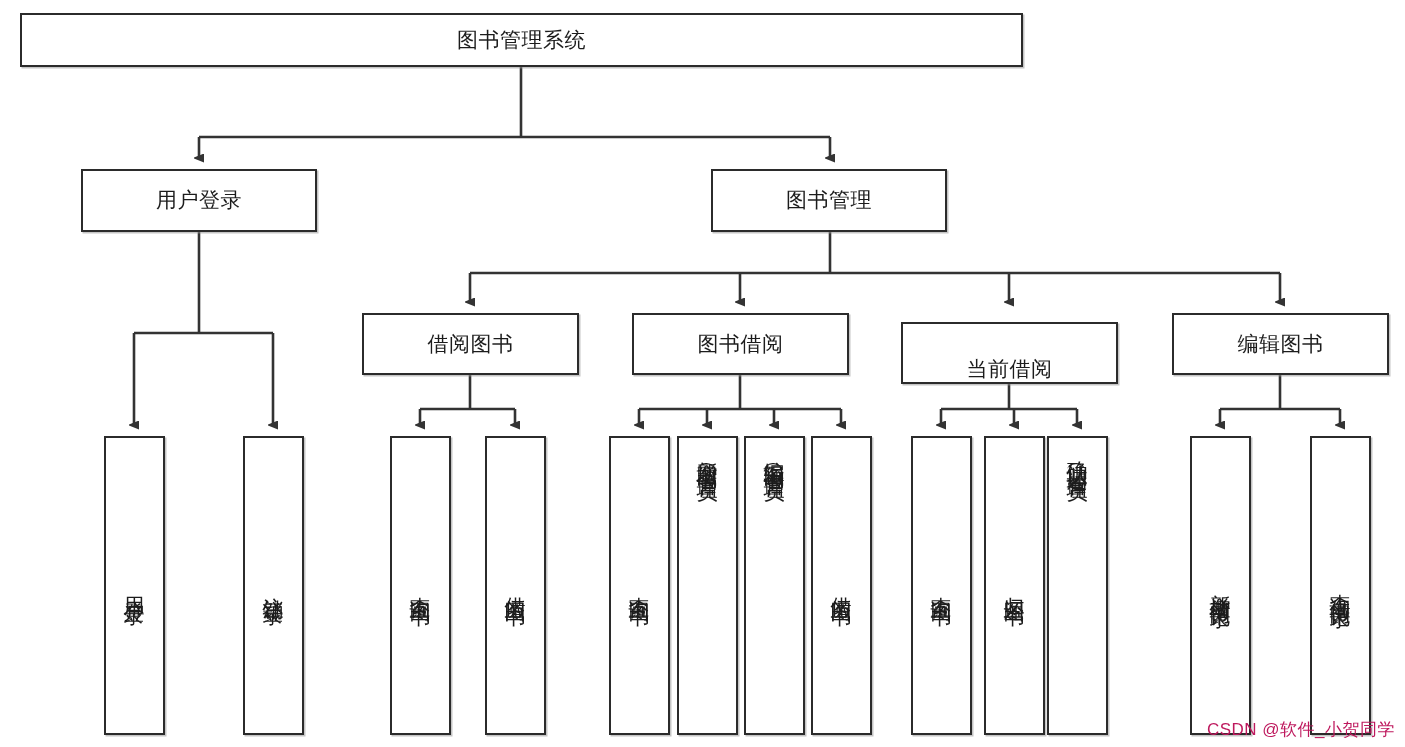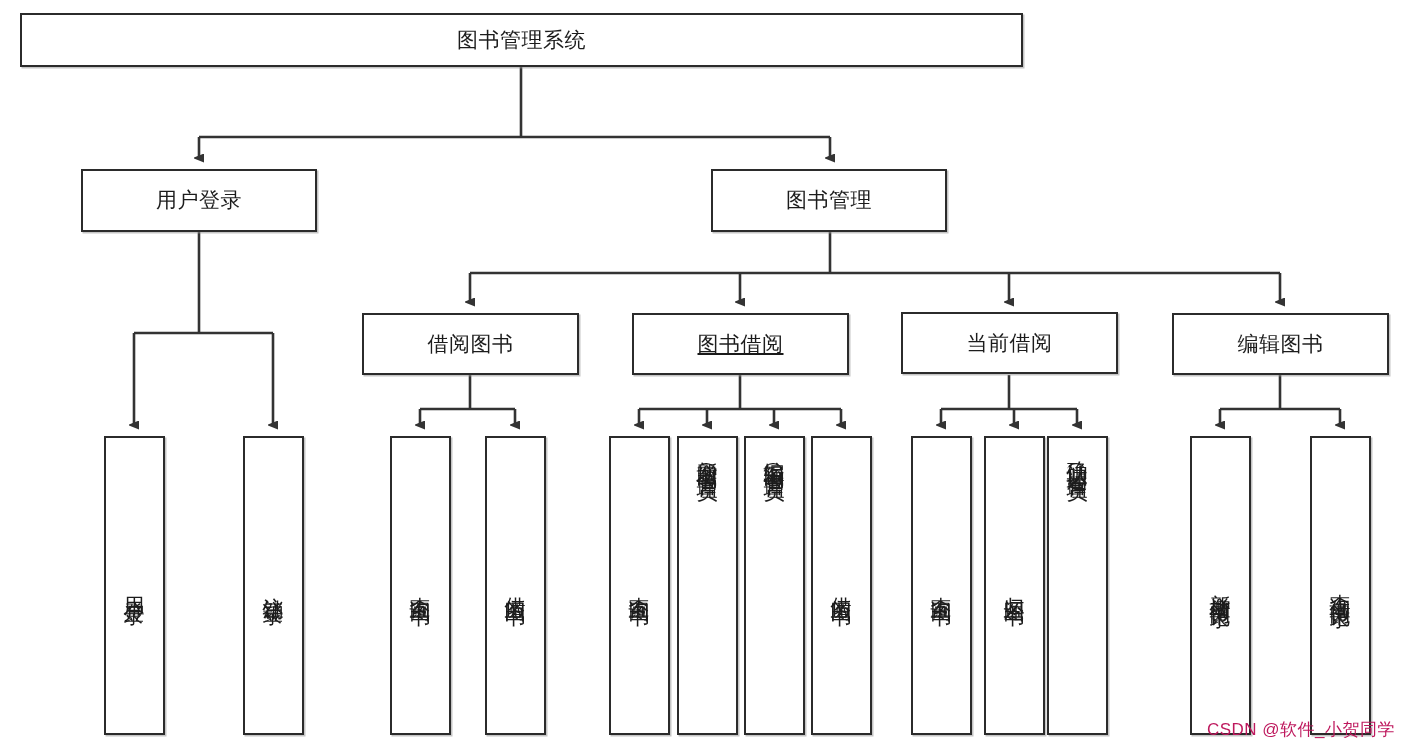--- a/index.html
+++ b/index.html
@@ -137,24 +137,24 @@
   <div class="node" id="node-user-login" style="left: 81px; top: 169px; width: 236px; height: 63px;">
     <span class="node-label">用户登录</span>
   </div>
   <div class="node" id="node-book-manage" style="left: 711px; top: 169px; width: 236px; height: 63px;">
     <span class="node-label">图书管理</span>
   </div>
 
   <div class="node" id="node-new-book-rec" style="left: 362px; top: 313px; width: 217px; height: 62px;">
     <span class="node-label">借阅图书</span>
   </div>
-  <div class="node" id="node-book-borrow" style="left: 632px; top: 313px; width: 217px; height: 62px; text-decoration: underline;">
+  <div class="node" id="node-book-borrow" style="left: 632px; top: 313px; width: 217px; height: 62px;">
     <span class="node-label">图书借阅</span>
   </div>
-  <div class="node" id="node-current-borrow" style="left: 901px; top: 312px; width: 217px; height: 62px;">
+  <div class="node" id="node-current-borrow" style="left: 901px; top: 322px; width: 217px; height: 62px; align-items: flex-end;">
     <span class="node-label">当前借阅</span>
   </div>
   <div class="node" id="node-borrow-record" style="left: 1172px; top: 313px; width: 217px; height: 62px;">
     <span class="node-label">编辑图书</span>
   </div>
 
   <div class="node vertical centered" id="leaf-0" style="left: 104px; top: 436px; width: 61px; height: 299px;">
     <span class="node-label">用户登录</span>
   </div>
   <div class="node vertical centered" id="leaf-1" style="left: 243px; top: 436px; width: 61px; height: 299px;">

